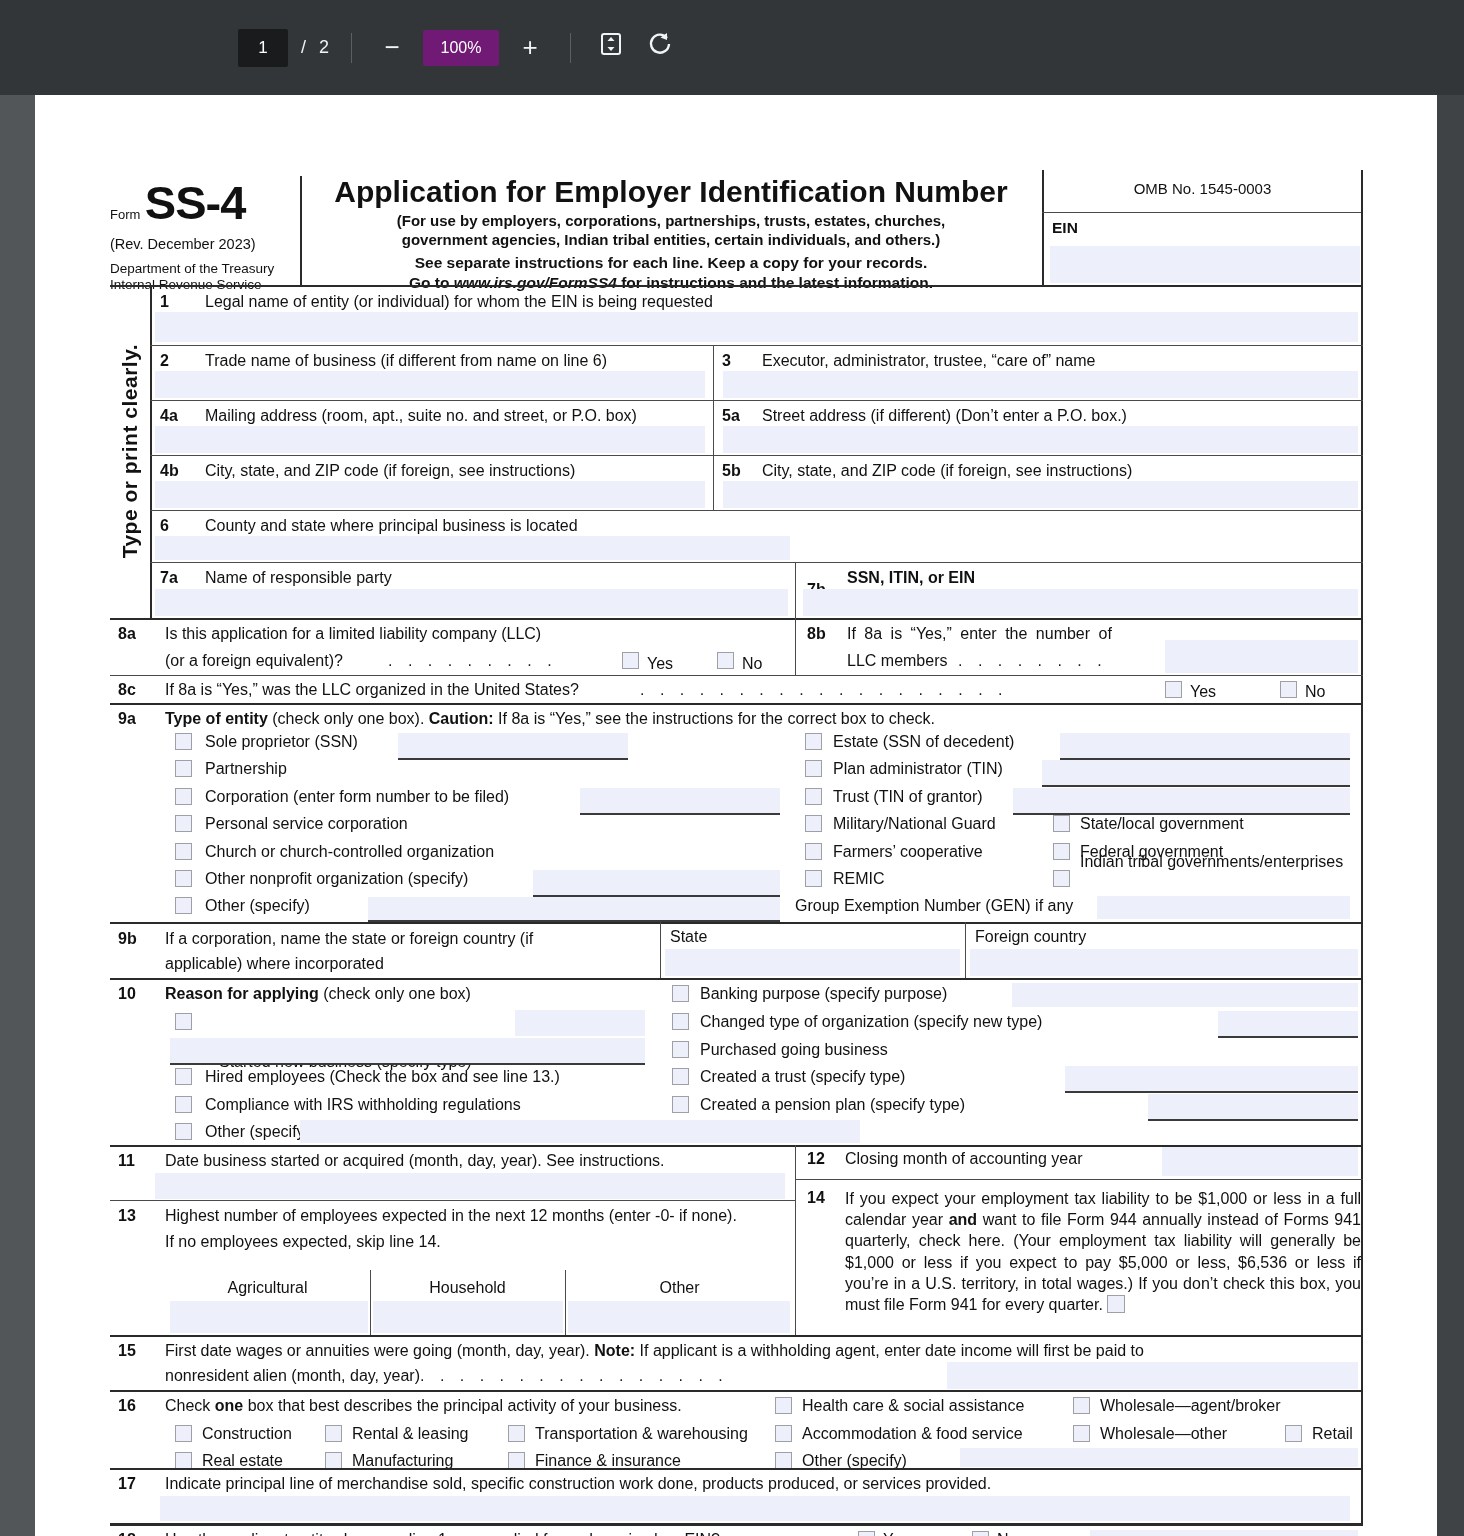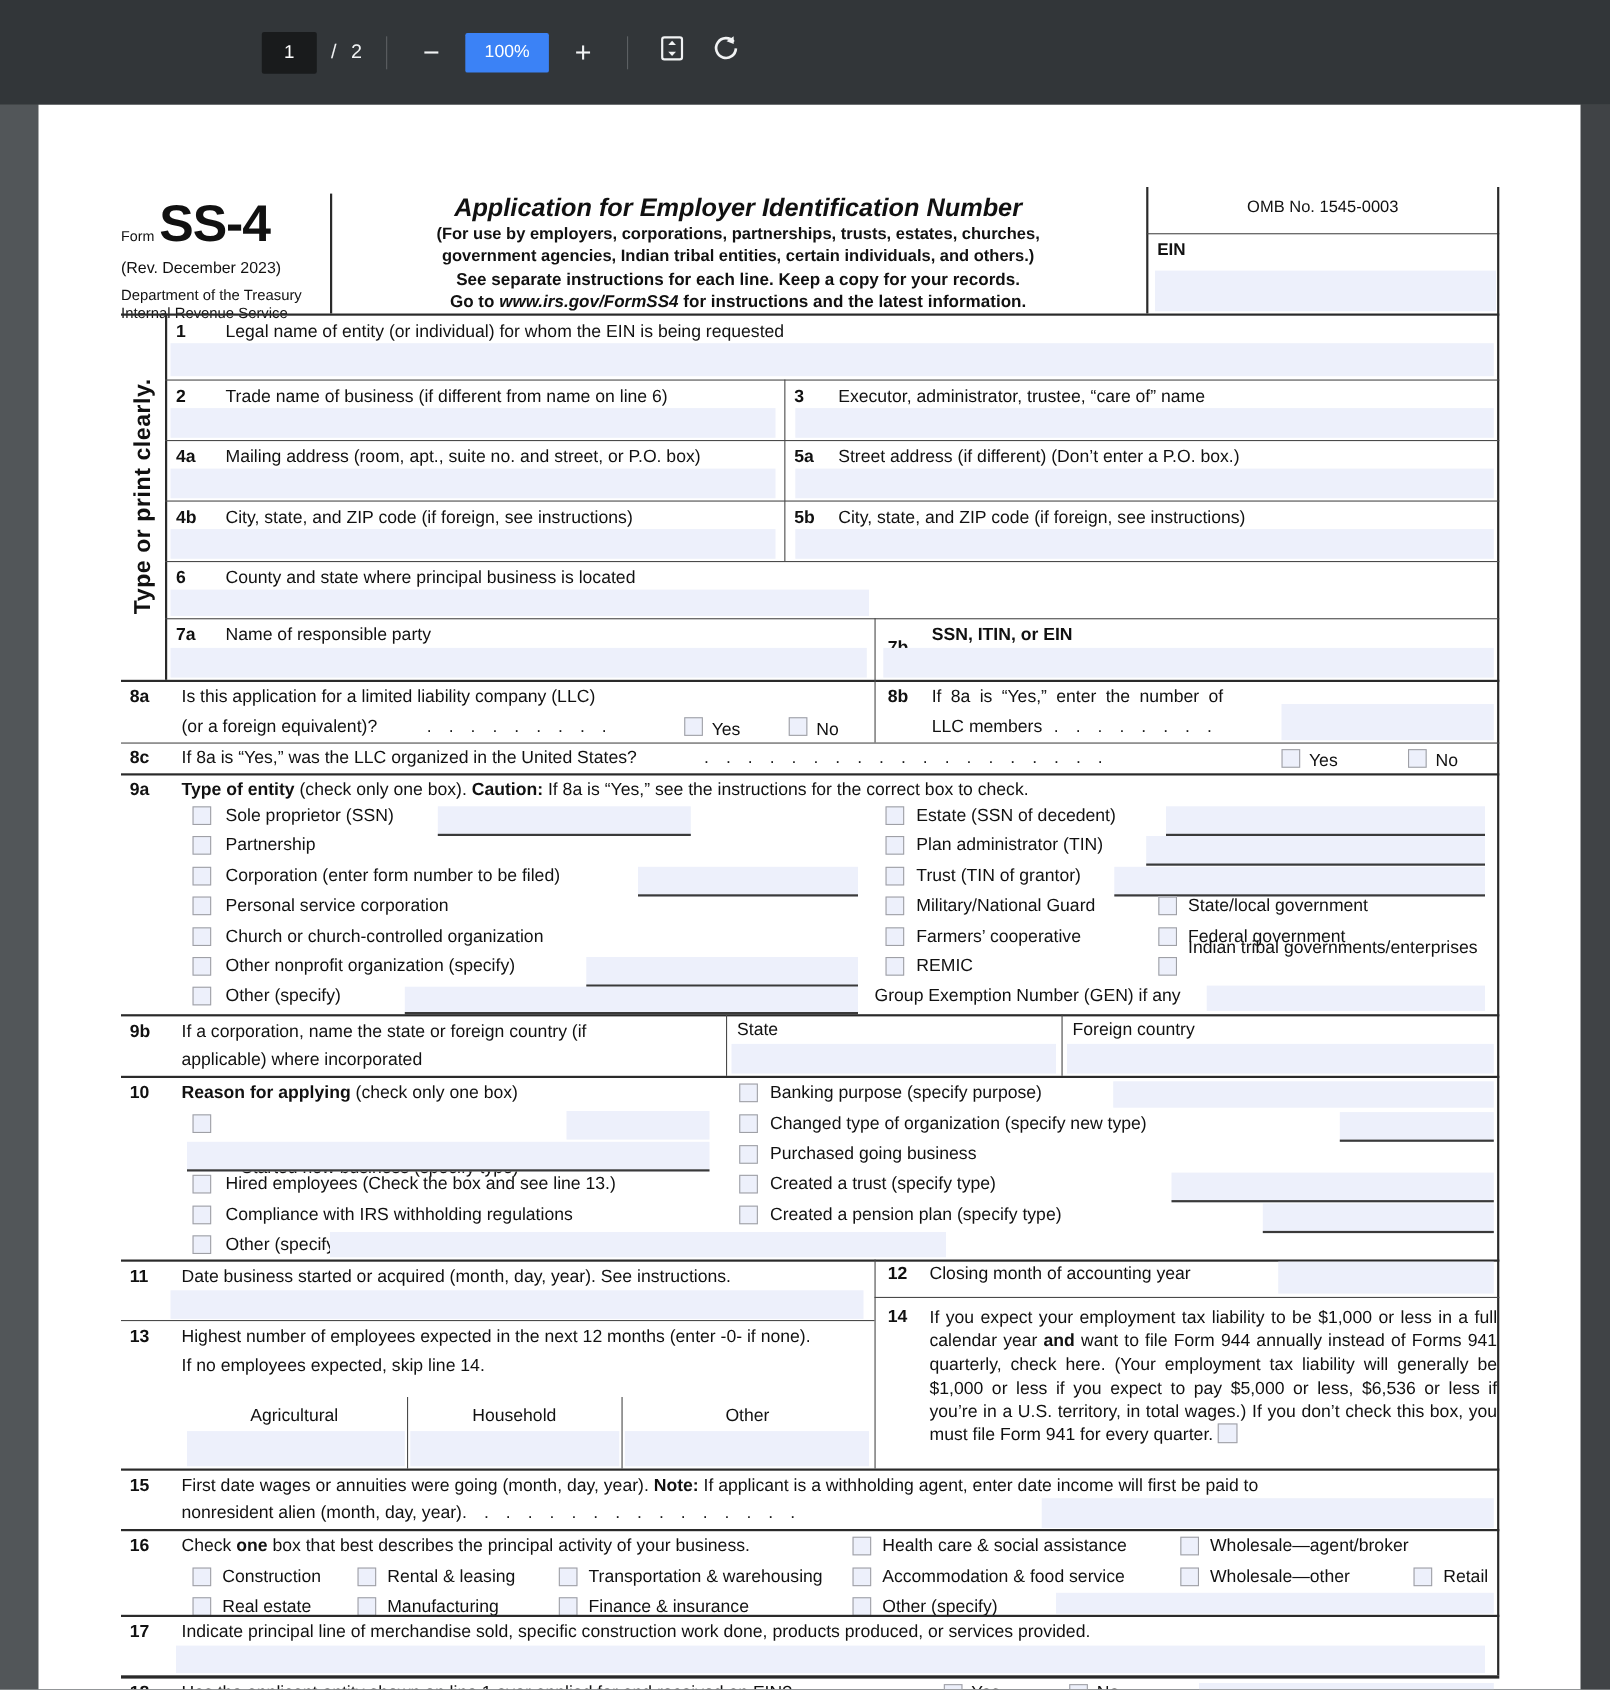--- a/index.html
+++ b/index.html
@@ -1,41 +1,41 @@
 <!DOCTYPE html>
 <html><head>
 <meta charset="utf-8">
 <style>
   html,body{margin:0;padding:0;}
   body{background:#525659;font-family:"Liberation Sans",sans-serif;-webkit-font-smoothing:antialiased;}
   .viewer{position:relative;width:1464px;height:1536px;overflow:hidden;background:#525659;}
   .toolbar{position:absolute;top:0;left:0;width:100%;height:95px;background:#323639;display:flex;align-items:center;z-index:5;}
   .tb-controls{display:flex;align-items:center;margin-left:238px;color:#f1f3f4;font-size:18px;gap:13px;}
   .page-box{width:46px;height:36px;background:#191b1c;border:none;color:#fff;text-align:center;font-size:17px;border-radius:2px;outline:none;}
-  .zoom-box{width:76px;height:36px;background:#3b82f6;color:#fff;display:flex;align-items:center;justify-content:center;font-size:16px;border-radius:2px;}
+  .zoom-box{width:76px;height:36px;background:#701a75;color:#fff;display:flex;align-items:center;justify-content:center;font-size:16px;border-radius:2px;}
   .tb-sep{width:1px;height:30px;background:#5c6063;margin:0 9px;}
   .tb-btn{background:none;border:none;color:#f1f3f4;font-size:26px;cursor:pointer;width:36px;height:36px;display:flex;align-items:center;justify-content:center;padding:0;font-family:"Liberation Sans",sans-serif;}
   .canvas{position:absolute;top:95px;left:0;right:0;bottom:0;}
   .page{position:absolute;left:35px;top:0;width:1402px;height:1441px;background:#ffffff;overflow:hidden;color:#111;}
   .right-shade{position:absolute;right:0;top:0;width:27px;height:100%;background:#404346;}
   .form{position:absolute;left:75px;top:75px;width:1253px;height:1366px;font-size:16px;line-height:1.25;}
   .abs{position:absolute;}
   .hl{position:absolute;background:#2a2a2a;height:2px;}
   .hl1{position:absolute;background:#4a4a4a;height:1px;}
   .vl{position:absolute;background:#2a2a2a;width:2px;}
   .vl1{position:absolute;background:#4a4a4a;width:1px;}
   .f{position:absolute;background:#edf0fb;}
   .uf{position:absolute;background:#edf0fb;border-bottom:2px solid #3a3a3a;}
   .cb{position:absolute;width:17px;height:17px;background:#edf0fb;border:1px solid #9fa0a6;box-sizing:border-box;}
   .cbi{display:inline-block;width:16px;height:16px;background:#edf0fb;border:1px solid #9fa0a6;vertical-align:-3px;}
   .num{font-weight:700;}
   .dots{word-spacing:11px;color:#1a1a1a;}
   .vnote{position:absolute;left:0px;top:115px;width:40px;height:333px;display:flex;align-items:center;justify-content:center;}
   .vnote span{transform:rotate(-90deg);white-space:nowrap;font-weight:700;font-size:21px;letter-spacing:.5px;}
-  .h-title{font-size:23px;font-weight:700;line-height:1.05;font-style:italic;}
+  .h-title{font-size:30px;font-weight:700;line-height:1.05;}
   .h-sub{font-size:15px;font-weight:700;line-height:1.3;}
   .ss4{font-size:47px;font-weight:700;letter-spacing:-1px;}
   .smallcap{font-size:13px;}
   i.link{font-style:italic;}
 </style>
 </head>
 <body>
 
 <div class="viewer">
 

